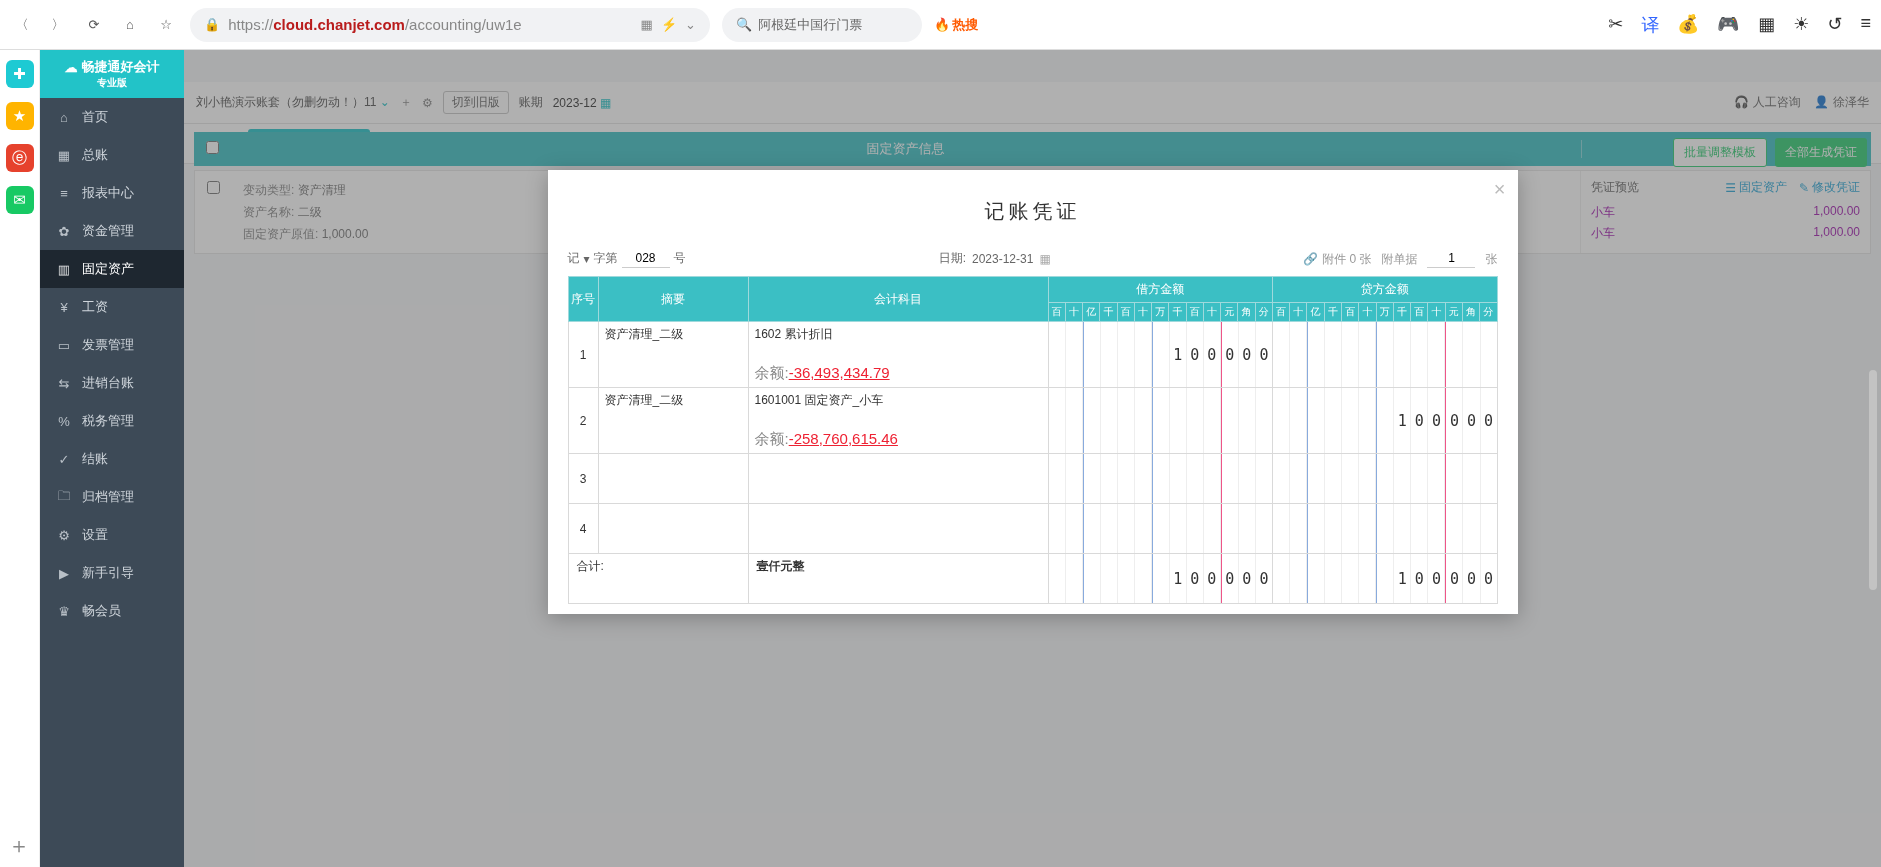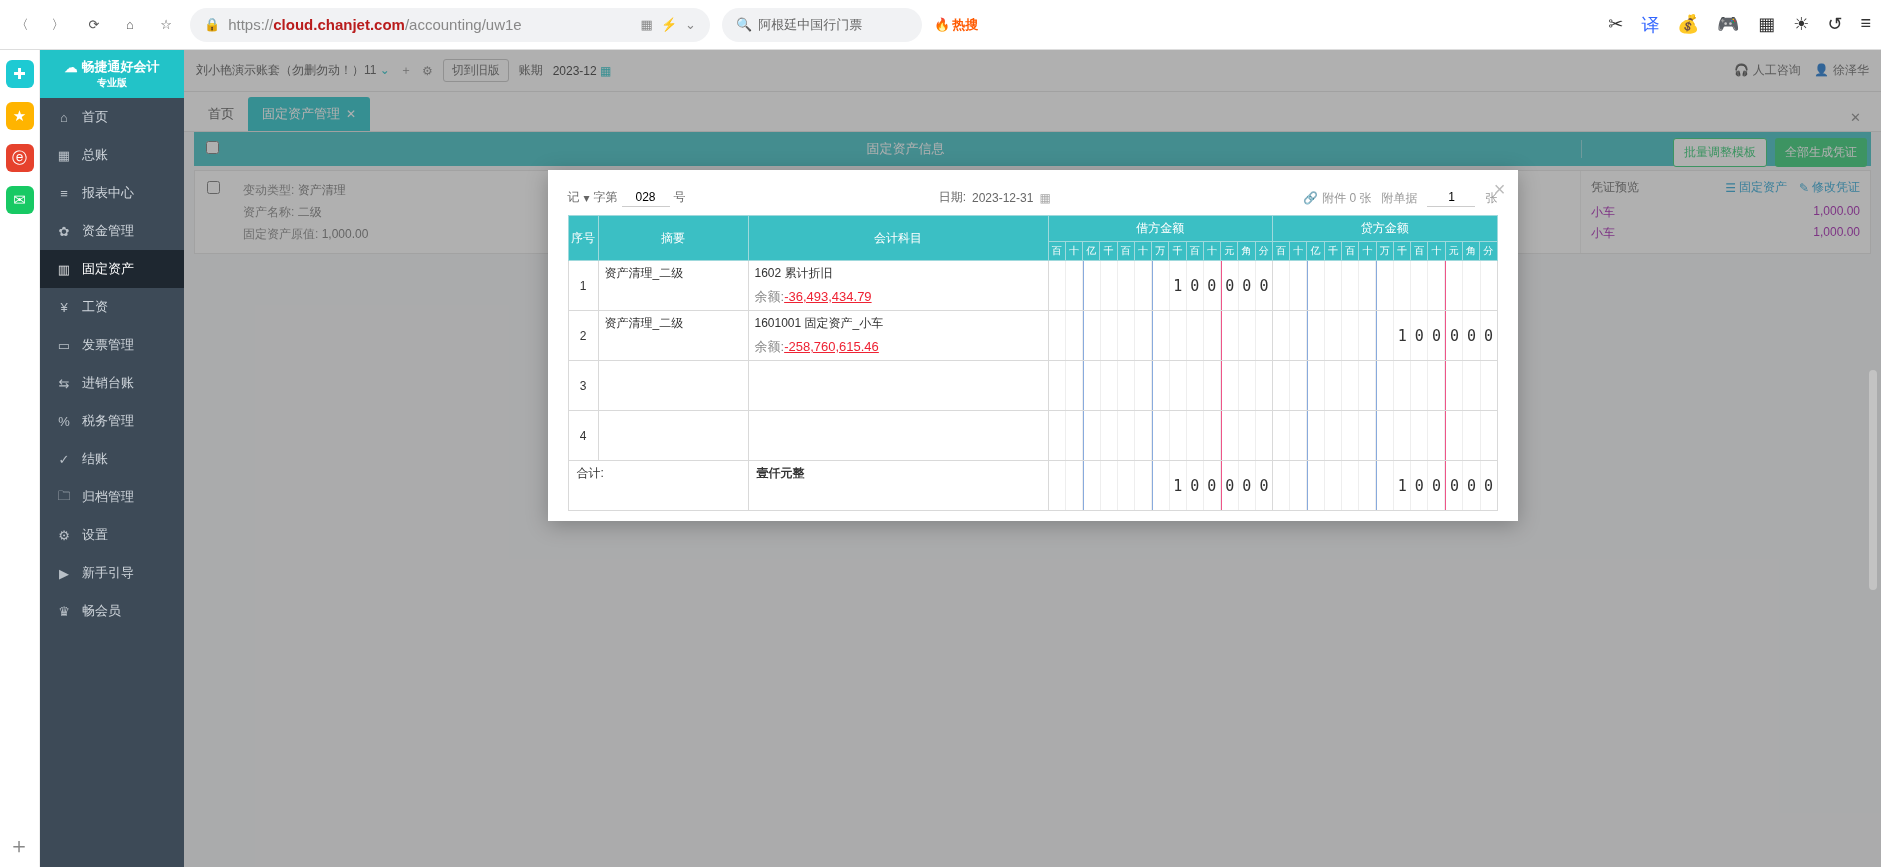--- a/index.html
+++ b/index.html
@@ -27,21 +27,21 @@
 .app-sidebar { width:144px; background:#3d4a57; color:#cfd5db; display:flex; flex-direction:column; }
 .app-logo { height:48px; background:#22c3c8; color:#fff; display:flex; flex-direction:column; align-items:center; justify-content:center; font-size:12px; }
 .app-logo .top { font-weight:700; font-size:13px; display:flex; align-items:center; gap:4px;}
 .app-logo .sub { font-size:10px;font-weight:bold; }
 .menu-item { height:38px; display:flex; align-items:center; padding:0 16px; gap:10px; cursor:pointer; font-size:13px; }
 .menu-item.active { background:#1e2730; color:#fff; }
 .menu-ico { width:16px; text-align:center; opacity:.85; }
 
 
 .main { flex:1; background:#f5f6f7; position:relative; overflow:hidden; }
-.topbar { height:42px; background:#fff; border-bottom:1px solid #e4e4e4; display:flex; align-items:center; padding:0 12px; gap:10px; font-size:12px; color:#555; }
+.topbar { height:42px; background:#fff; border-bottom:1px solid #e4e4e4; display:flex; align-items:center; padding:0 12px; gap:10px; font-size:12px; color:#555;margin-top:32px; }
 .topbar .sel { color:#555; }
 .chip { border:1px solid #c7c7c7; padding:2px 8px; border-radius:3px; color:#666; cursor:pointer; font-size:12px;}
 .topbar .spacer { flex:1; }
 .user-top { display:flex; align-items:center; gap:14px; color:#666; }
 
 .tabs { height:40px; background:#fff; border-bottom:1px solid #e4e4e4; display:flex; align-items:flex-end; padding:0 10px; }
 .tab { padding:8px 14px; font-size:13px; color:#555; cursor:pointer; }
 .tab.active { background:#22c3c8; color:#fff; border-radius:3px 3px 0 0; display:flex; align-items:center; gap:6px;}
 .tab.active .x { font-size:12px; }
 .tabs .close-all { margin-left:auto; padding:6px 10px; color:#888; cursor:pointer;}
@@ -77,21 +77,21 @@
 .voucher-meta input { width:48px; border:none; border-bottom:1px solid #ccc; text-align:center; font-size:12px; padding:2px 0;}
 .voucher-meta .mid { margin:0 auto; display:flex; align-items:center; gap:6px;}
 .voucher-meta .rt { display:flex; align-items:flex-end; gap:10px; color:#999;}
 
 .v-table { width:100%; border-collapse:collapse; table-layout:fixed;}
 .v-table th { background:#3bbfc4; color:#fff; font-weight:400; font-size:12px; border:1px solid #9fd9dc; padding:4px 2px; text-align:center;}
 .v-table td { border:1px solid #d9d9d9; font-size:12px; height:50px; vertical-align:top; padding:4px 6px;}
 .v-table .idx { text-align:center; vertical-align:middle; width:30px;}
 .v-table .summary { width:150px; }
 .v-table .subject { width:300px; }
-.v-table .bal { color:#888; font-size:13px; margin-top:6px;}
+.v-table .bal { color:#888; font-size:15px; margin-top:21px;}
 .v-table .bal .neg { color:#e23; text-decoration:underline;}
 .digit-head th { font-size:10px; padding:2px 0; width:13px;}
 .amount-cells { padding:0!important; }
 .digits { display:flex; height:100%; }
 .digit { flex:1; border-right:1px solid #eee; display:flex; align-items:center; justify-content:center; font-family:monospace; font-size:15px; position:relative;}
 .digit:last-child { border-right:none;}
 .digit.red-l { border-left:1px solid #e58; }
 .digit.blue-l { border-left:1px solid #8ad; }
 tfoot td { height:40px; font-size:13px; vertical-align:middle;}
 tfoot .lbl { text-align:left; padding-left:8px;}
@@ -262,20 +262,21 @@
               <span>小车</span>
               <span>1,000.00</span>
             </div>
         </div>
       </div>
     </div>
 
     <div class="mask"></div>
     <div class="modal">
       <div class="close">×</div>
+      <h2>记账凭证</h2>
       <div class="voucher-meta">
         <div class="grp">
           <span>记</span>
             <span>▾</span>
           <span>字第</span>
           <input value="028" style="">
           <span>号</span>
         </div>
         <div class="mid">
           <span>日期:</span>

